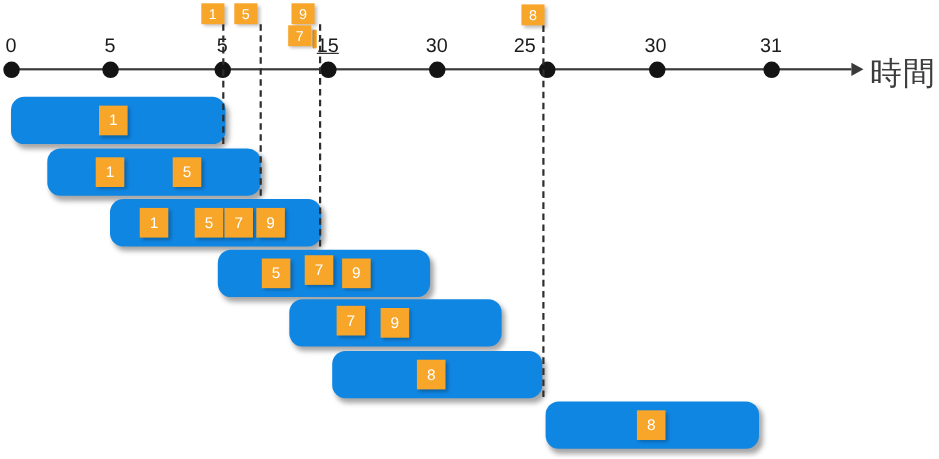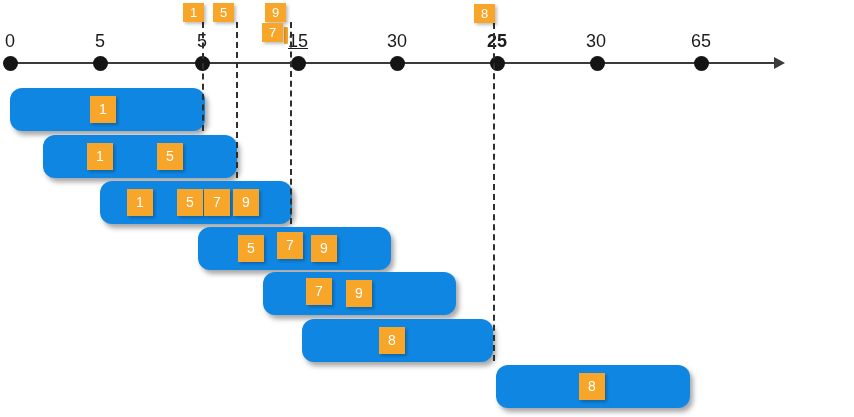--- a/index.html
+++ b/index.html
@@ -43,36 +43,37 @@
   }
   
   .otick{position:absolute;width:4px;background:var(--orange,#f7a62a);z-index:6;border-radius:1px;}
 </style>
 </head>
 <body>
 
 <div id="stage">
   <div class="axis-line" id="axisLine" style="left: 10px; top: 62px; width: 764px;"></div>
   <div class="arrowhead" id="axisArrow" style="left: 774px; top: 57px;"></div>
+  <div class="axis-label" id="axisLabel" style="left: 791px; top: 47px;">時間</div>
 <div class="dot" style="left: 2.5px; top: 55.5px;"></div>
     <div class="ticklabel" style="left: -12px;">0</div>
     <div class="dot" style="left: 92.5px; top: 55.5px;"></div>
     <div class="ticklabel" style="left: 78px;">5</div>
     <div class="dot" style="left: 194.5px; top: 55.5px;"></div>
     <div class="ticklabel" style="left: 180px;">5</div>
     <div class="dot" style="left: 290.5px; top: 55.5px;"></div>
     <div class="ticklabel" style="left: 276px; text-decoration: underline;">15</div>
     <div class="dot" style="left: 389.5px; top: 55.5px;"></div>
     <div class="ticklabel" style="left: 375px;">30</div>
     <div class="dot" style="left: 489.5px; top: 55.5px;"></div>
-    <div class="ticklabel" style="left: 475px; font-weight: bold;">25</div>
+    <div class="ticklabel" style="left: 455px;">25</div>
     <div class="dot" style="left: 589.5px; top: 55.5px;"></div>
     <div class="ticklabel" style="left: 574px;">30</div>
     <div class="dot" style="left: 693.5px; top: 55.5px;"></div>
-    <div class="ticklabel" style="left: 679px;">65</div>
+    <div class="ticklabel" style="left: 679px;">31</div>
     <div class="dline" style="left: 202px; top: 22px; height: 109px;"></div>
     <div class="marker" style="left: 183px; top: 3px;">1</div>
     <div class="dline" style="left: 236px; top: 22px; height: 156px;"></div>
     <div class="marker" style="left: 213px; top: 3px;">5</div>
     <div class="dline" style="left: 290px; top: 22px; height: 202px;"></div>
     <div class="marker" style="left: 265px; top: 3px;">9</div>
     <div class="otick" style="left: 284px; top: 27px; height: 17px;"></div>
     <div class="marker" style="left: 262px; top: 23px;">7</div>
     <div class="dline" style="left: 493px; top: 23px; height: 338px;"></div>
     <div class="marker" style="left: 474px; top: 4px;">8</div>

